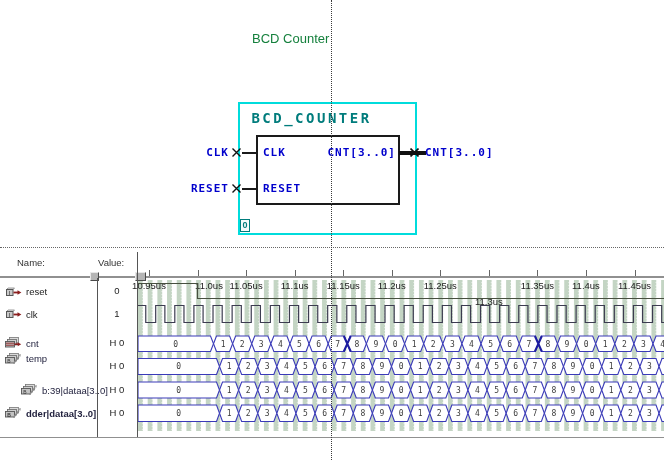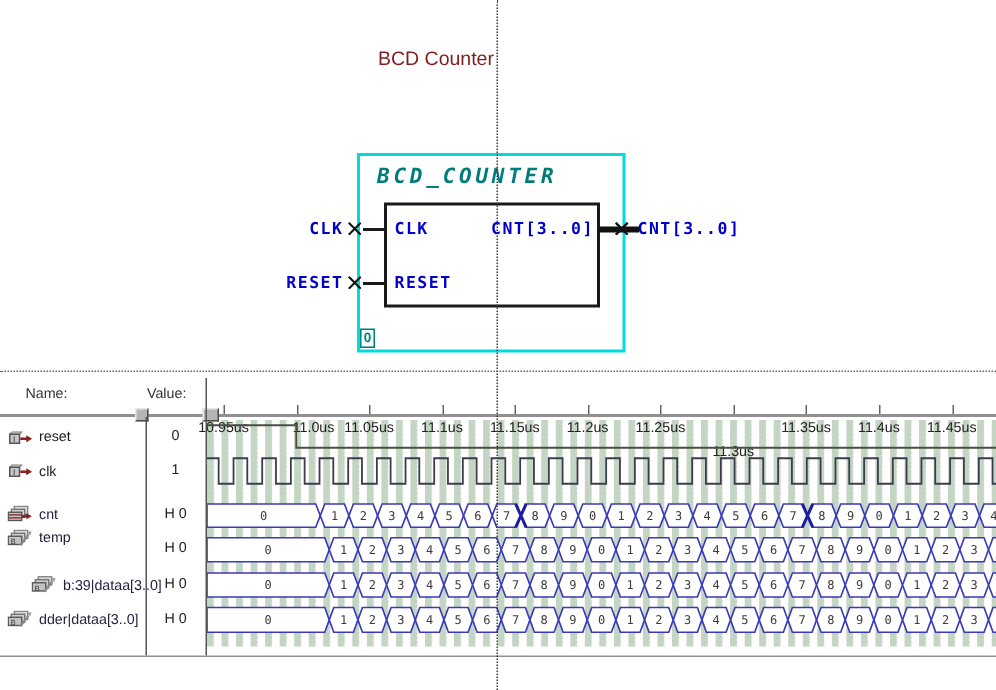--- a/index.html
+++ b/index.html
@@ -1,20 +1,20 @@
 <!DOCTYPE html>
 <html><head>
 <meta charset="utf-8">
 <style>
   html,body{margin:0;padding:0;background:#fff;}
   #stage{position:relative;width:664px;height:460px;background:#fff;overflow:hidden;
          font-family:"Liberation Sans",sans-serif;}
   .abs{position:absolute;}
   
-  .page-title{font-size:13px;color:#7f1d1d;}
+  .page-title{font-size:13px;color:#15803d;}
   
   .hsep{border-top:1px dotted #666;width:664px;height:0;}
   .bottomline{width:664px;height:1px;background:#909090;}
   .cursor{border-left:1px dotted #3a3a3a;width:0;height:460px;z-index:60;}
   
   .sym-outer{border:2px solid #00dcdc;box-sizing:border-box;}
   .sym-title{font-family:"DejaVu Sans Mono",monospace;font-weight:bold;font-size:14px;
              letter-spacing:2.5px;color:#007c7c;text-align:center;}
   .sym-body{border:2px solid #1a1a1a;box-sizing:border-box;}
   .pin-text{font-family:"DejaVu Sans Mono",monospace;font-weight:bold;font-size:11px;
@@ -38,21 +38,21 @@
   .row-value{position:absolute;width:34px;text-align:center;font-size:9.5px;color:#222;white-space:nowrap;}
 </style>
 </head>
 <body>
 
 <div id="stage">
 
   <div class="abs page-title" style="left:252px;top:31px;">BCD Counter</div>
 
   <div class="abs sym-outer" style="left:238px;top:102px;width:179px;height:133px;"></div>
-  <div class="abs sym-title" style="left:238px;top:110px;width:147px;font-style:italic;">BCD_COUNTER</div>
+  <div class="abs sym-title" style="left:238px;top:110px;width:147px;">BCD_COUNTER</div>
   <div class="abs sym-body" style="left:256px;top:135px;width:144px;height:70px;"></div>
 
   <div class="abs pin-text" style="left:169px;top:146px;width:60px;text-align:right;">CLK</div>
   <div class="abs pin-text" style="left:169px;top:182px;width:60px;text-align:right;">RESET</div>
 
   <svg class="abs" style="left:232px;top:148px;" width="9" height="9">
     <path d="M0.5,0.5 L8.5,8.5 M8.5,0.5 L0.5,8.5" stroke="#111" stroke-width="1.4"></path>
     </svg>
   <svg class="abs" style="left:232px;top:184px;" width="9" height="9">
     <path d="M0.5,0.5 L8.5,8.5 M8.5,0.5 L0.5,8.5" stroke="#111" stroke-width="1.4"></path>
@@ -158,21 +158,21 @@
     <svg width="17" height="12">
       <rect x="4.5" y="0.5" width="9" height="5.5" fill="#dadada" stroke="#777" stroke-width="0.8"></rect>
       <rect x="2.5" y="2.5" width="9" height="5.5" fill="#cfcfcf" stroke="#666" stroke-width="0.8"></rect>
       <rect x="0.5" y="4.5" width="9" height="5.5" fill="#c3c3c3" stroke="#555" stroke-width="0.9"></rect>
       <text x="2.2" y="9.7" font-size="5" fill="#333" font-family="Liberation Sans,sans-serif">B</text>
       <path d="M8.5,10.5 L14,3.5" stroke="#8a8a8a" stroke-width="1.5"></path>
       <path d="M13.2,1.6 L16,1.2 L15.2,4.0 Z" fill="#9a9a9a"></path>
     </svg>
         <span class="nm" style="color:#23233f">b:39|dataa[3..0]</span>
       </div>
-      <div class="row-name" style="left: 5px; top: 406.5px;">
+      <div class="row-name" style="left: 5px; top: 406.5px; font-weight: bold;">
     <svg width="17" height="12">
       <rect x="4.5" y="0.5" width="9" height="5.5" fill="#dadada" stroke="#777" stroke-width="0.8"></rect>
       <rect x="2.5" y="2.5" width="9" height="5.5" fill="#cfcfcf" stroke="#666" stroke-width="0.8"></rect>
       <rect x="0.5" y="4.5" width="9" height="5.5" fill="#c3c3c3" stroke="#555" stroke-width="0.9"></rect>
       <text x="2.2" y="9.7" font-size="5" fill="#333" font-family="Liberation Sans,sans-serif">B</text>
       <path d="M8.5,10.5 L14,3.5" stroke="#8a8a8a" stroke-width="1.5"></path>
       <path d="M13.2,1.6 L16,1.2 L15.2,4.0 Z" fill="#9a9a9a"></path>
     </svg>
         <span class="nm" style="color:#23233f">dder|dataa[3..0]</span>
       </div>

